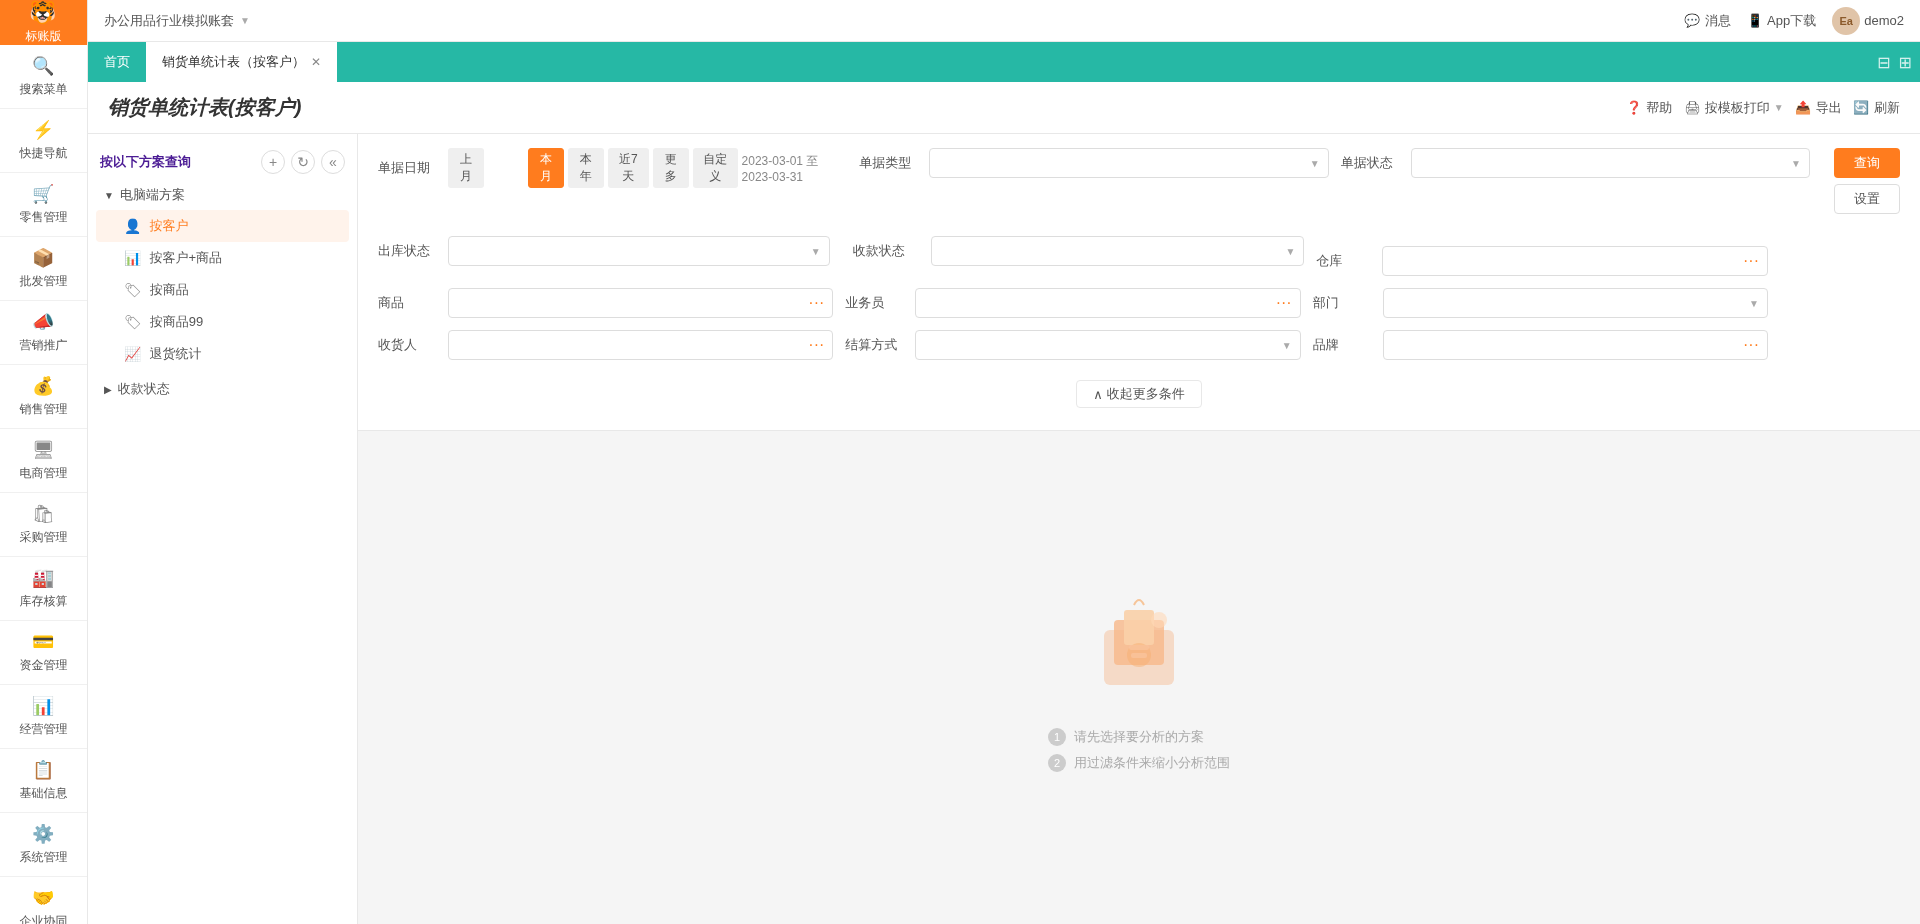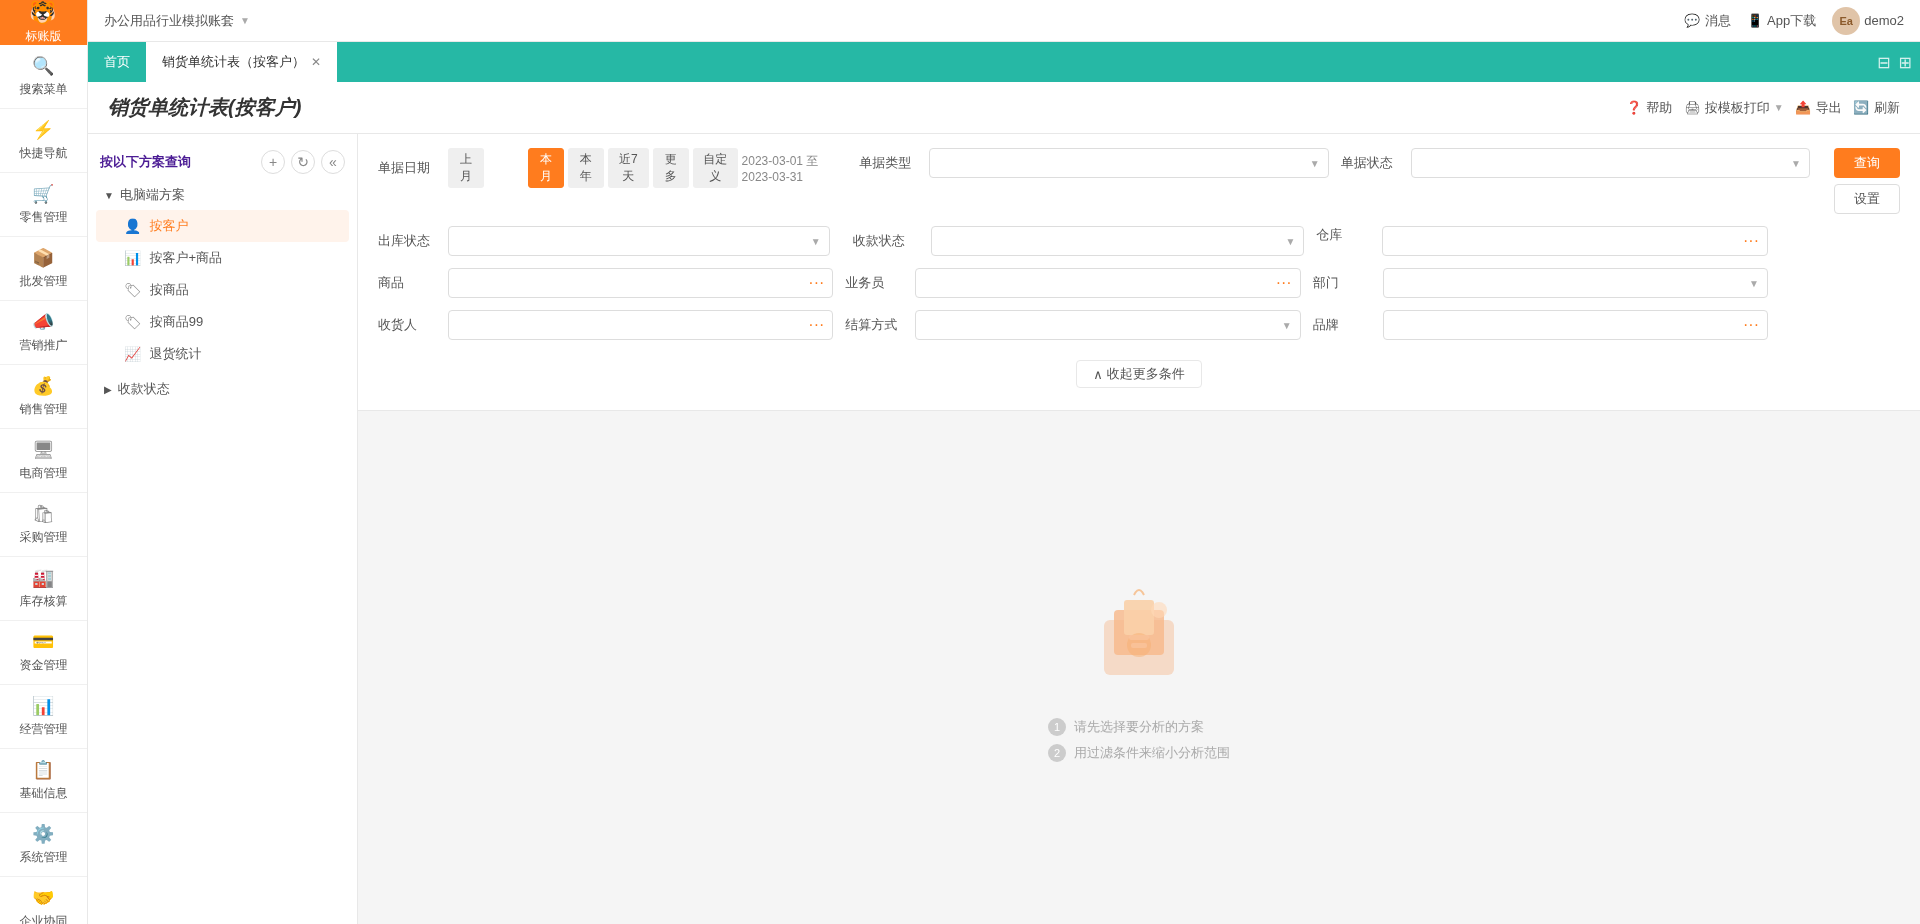--- a/index.html
+++ b/index.html
@@ -321,21 +321,21 @@
                 <span class="filter-arrow">▼</span>
               </div>
             </div>
             <div style="flex:1; display:flex; align-items:center; gap:14px;margin-left:11px;">
               <span class="filter-label">收款状态</span>
               <div class="filter-input" style="flex:1;">
                 <span class="filter-input-text"></span>
                 <span class="filter-arrow">▼</span>
               </div>
             </div>
-            <div style="flex:1; display:flex; gap:2px;">
+            <div style="flex:1; display:flex; align-items:center; gap:2px;margin-top:20px;">
               <span class="filter-label">仓库</span>
               <div class="filter-input" style="flex:1; justify-content:flex-end;">
                 <span class="filter-dots">···</span>
               </div>
             </div>
             <div style="width:120px;"></div>
           </div>
 
           <div style="display:flex; align-items:center; gap:12px; margin-bottom:12px;">
             <div style="flex:1; display:flex; align-items:center; gap:6px;">

